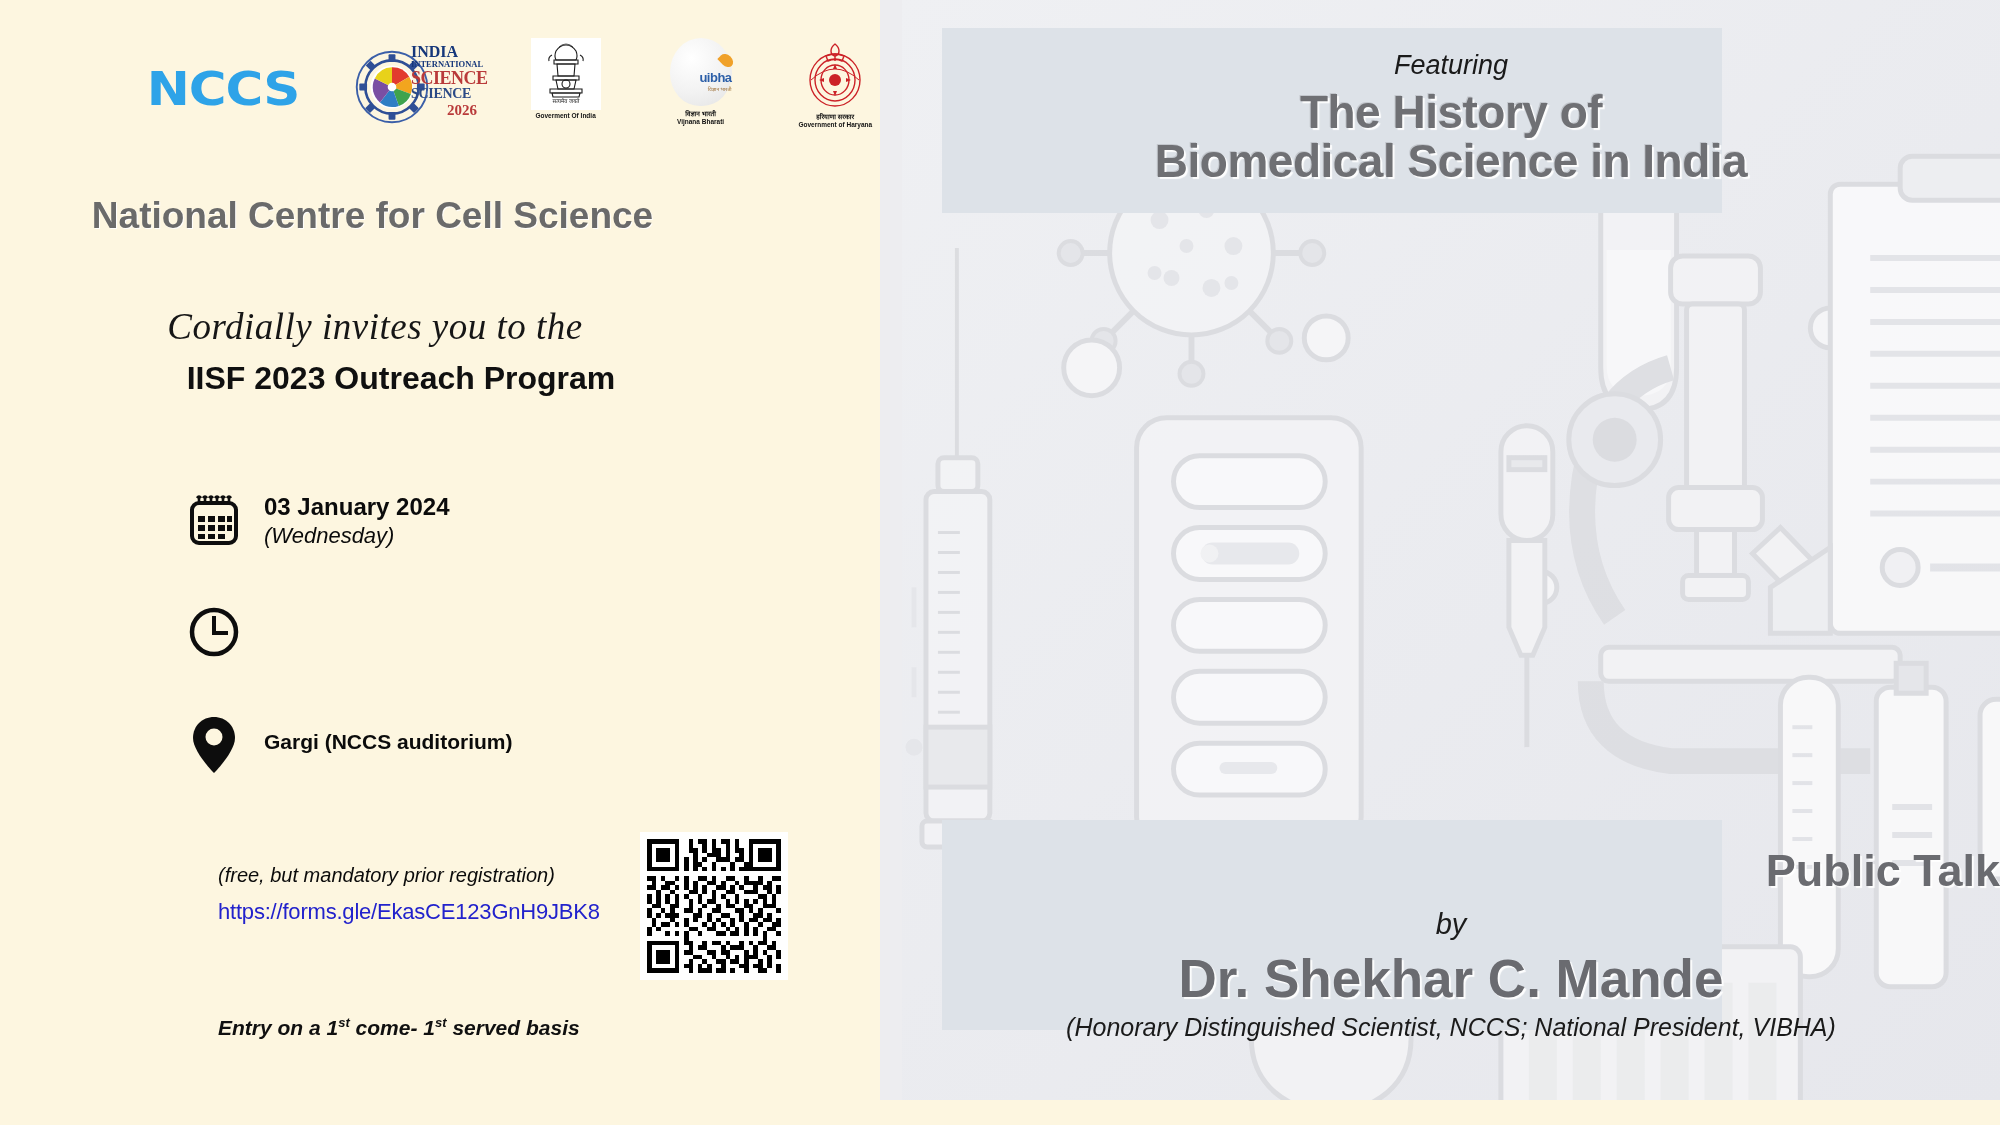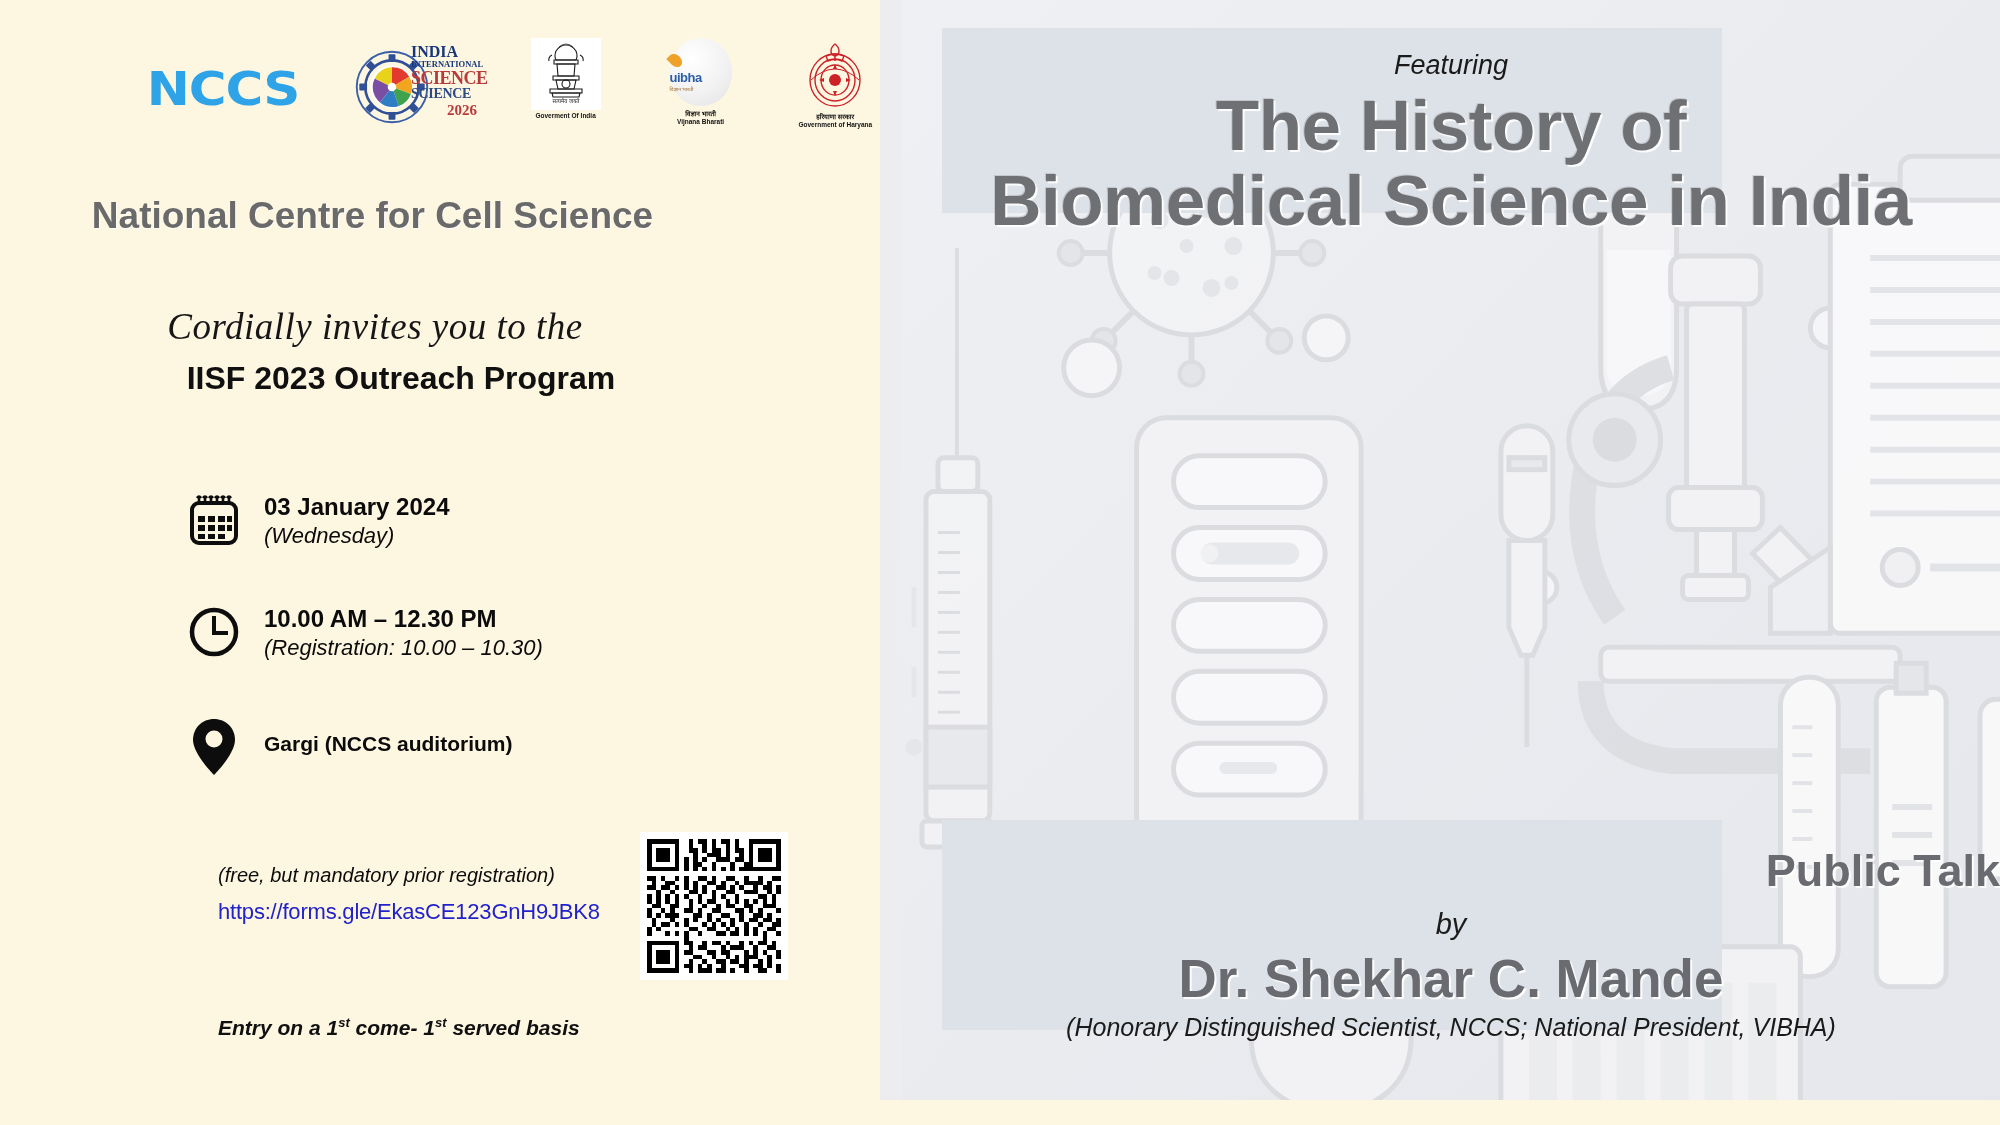--- a/index.html
+++ b/index.html
@@ -51,21 +51,21 @@
 
   
   .emblem-box{width:72px;margin-left:60px;text-align:center;}
   .emblem-img{width:70px;height:72px;background:#ffffff;display:flex;align-items:center;justify-content:center;}
   .emblem-cap{font-size:6.5px;font-weight:bold;color:#111;margin-top:2px;font-family:"Liberation Sans",sans-serif;}
 
   
   .vibha-box{width:78px;margin-left:62px;text-align:center;}
   .vibha-oval{width:62px;height:68px;margin:0 auto;border-radius:50% 50% 48% 48%;
      background:radial-gradient(circle at 35% 30%, #ffffff 0%, #f2f2f2 55%, #e2e2e2 100%);
-     display:flex;flex-direction:column;align-items:flex-start;justify-content:center;}
+     display:flex;flex-direction:column;align-items:flex-end;justify-content:center;}
   .vibha-drop{width:11px;height:15px;background:#f0a129;border-radius:0 50% 50% 50%;transform:rotate(-45deg);margin-bottom:2px;}
   .vibha-name{font-family:"Liberation Sans",sans-serif;font-size:13px;font-weight:bold;color:#2c5fa8;letter-spacing:-0.5px;}
   .vibha-sub{font-size:5px;color:#9a6b2f;margin-top:1px;}
   .vibha-cap1{font-size:6.5px;color:#111;font-weight:bold;margin-top:3px;}
   .vibha-cap2{font-size:6.5px;color:#111;font-weight:bold;}
 
   
   .hary-box{width:92px;margin-left:52px;text-align:center;}
   .hary-seal{width:66px;height:72px;margin:0 auto;position:relative;}
   .hary-cap1{font-size:6.5px;color:#111;font-weight:bold;margin-top:2px;}
@@ -141,21 +141,21 @@
   .band-bottom{top:820px;height:210px;}
 
   .featuring{
     position:absolute;left:0;top:50px;width:100%;text-align:center;
     font-family:"Liberation Sans",sans-serif;font-style:italic;
     font-size:27px;color:#1a1a1a;
   }
   .bigtitle{
     position:absolute;left:0;top:88px;width:100%;text-align:center;
     font-family:"Liberation Sans",sans-serif;font-weight:bold;
-    font-size:71px;color:#6f7074;line-height:1.06;
+    font-size:46px;color:#6f7074;line-height:1.06;
     text-shadow:2px 2px 1px rgba(255,255,255,0.95), -1px -1px 0 rgba(120,120,125,0.25);
     letter-spacing:-0.5px;
   }
   .publictalk{
     position:absolute;left:0;top:845px;width:100%;text-align:right;
     font-family:"Liberation Sans",sans-serif;font-weight:bold;
     font-size:45px;color:#6a6b70;
     text-shadow:2px 2px 1px rgba(255,255,255,0.95);
   }
   .byline{
@@ -323,24 +323,20 @@
           <div class="dsub">(Wednesday)</div>
         </div>
       </div>
 
       <div class="drow">
         <div class="dicon">
           <svg width="56" height="56" viewBox="0 0 56 56">
             <circle cx="28" cy="28" r="22" fill="none" stroke="#0d0d0d" stroke-width="4.5"></circle>
             <path d="M28 14 L28 29 L40 29" fill="none" stroke="#0d0d0d" stroke-width="4" stroke-linecap="square"></path>
           </svg>
-        </div>
-        <div class="dtext">
-          <div class="dmain">10.00 AM – 12.30 PM</div>
-          <div class="dsub">(Registration:  10.00 – 10.30)</div>
         </div>
       </div>
 
       <div class="drow">
         <div class="dicon">
           <svg width="56" height="62" viewBox="0 0 56 62">
             <path d="M28 3 C16 3 7 12 7 24 C7 38 28 59 28 59 C28 59 49 38 49 24 C49 12 40 3 28 3 Z" fill="#0d0d0d"></path>
             <circle cx="28" cy="23" r="8.5" fill="#fdf6e0"></circle>
           </svg>
         </div>

